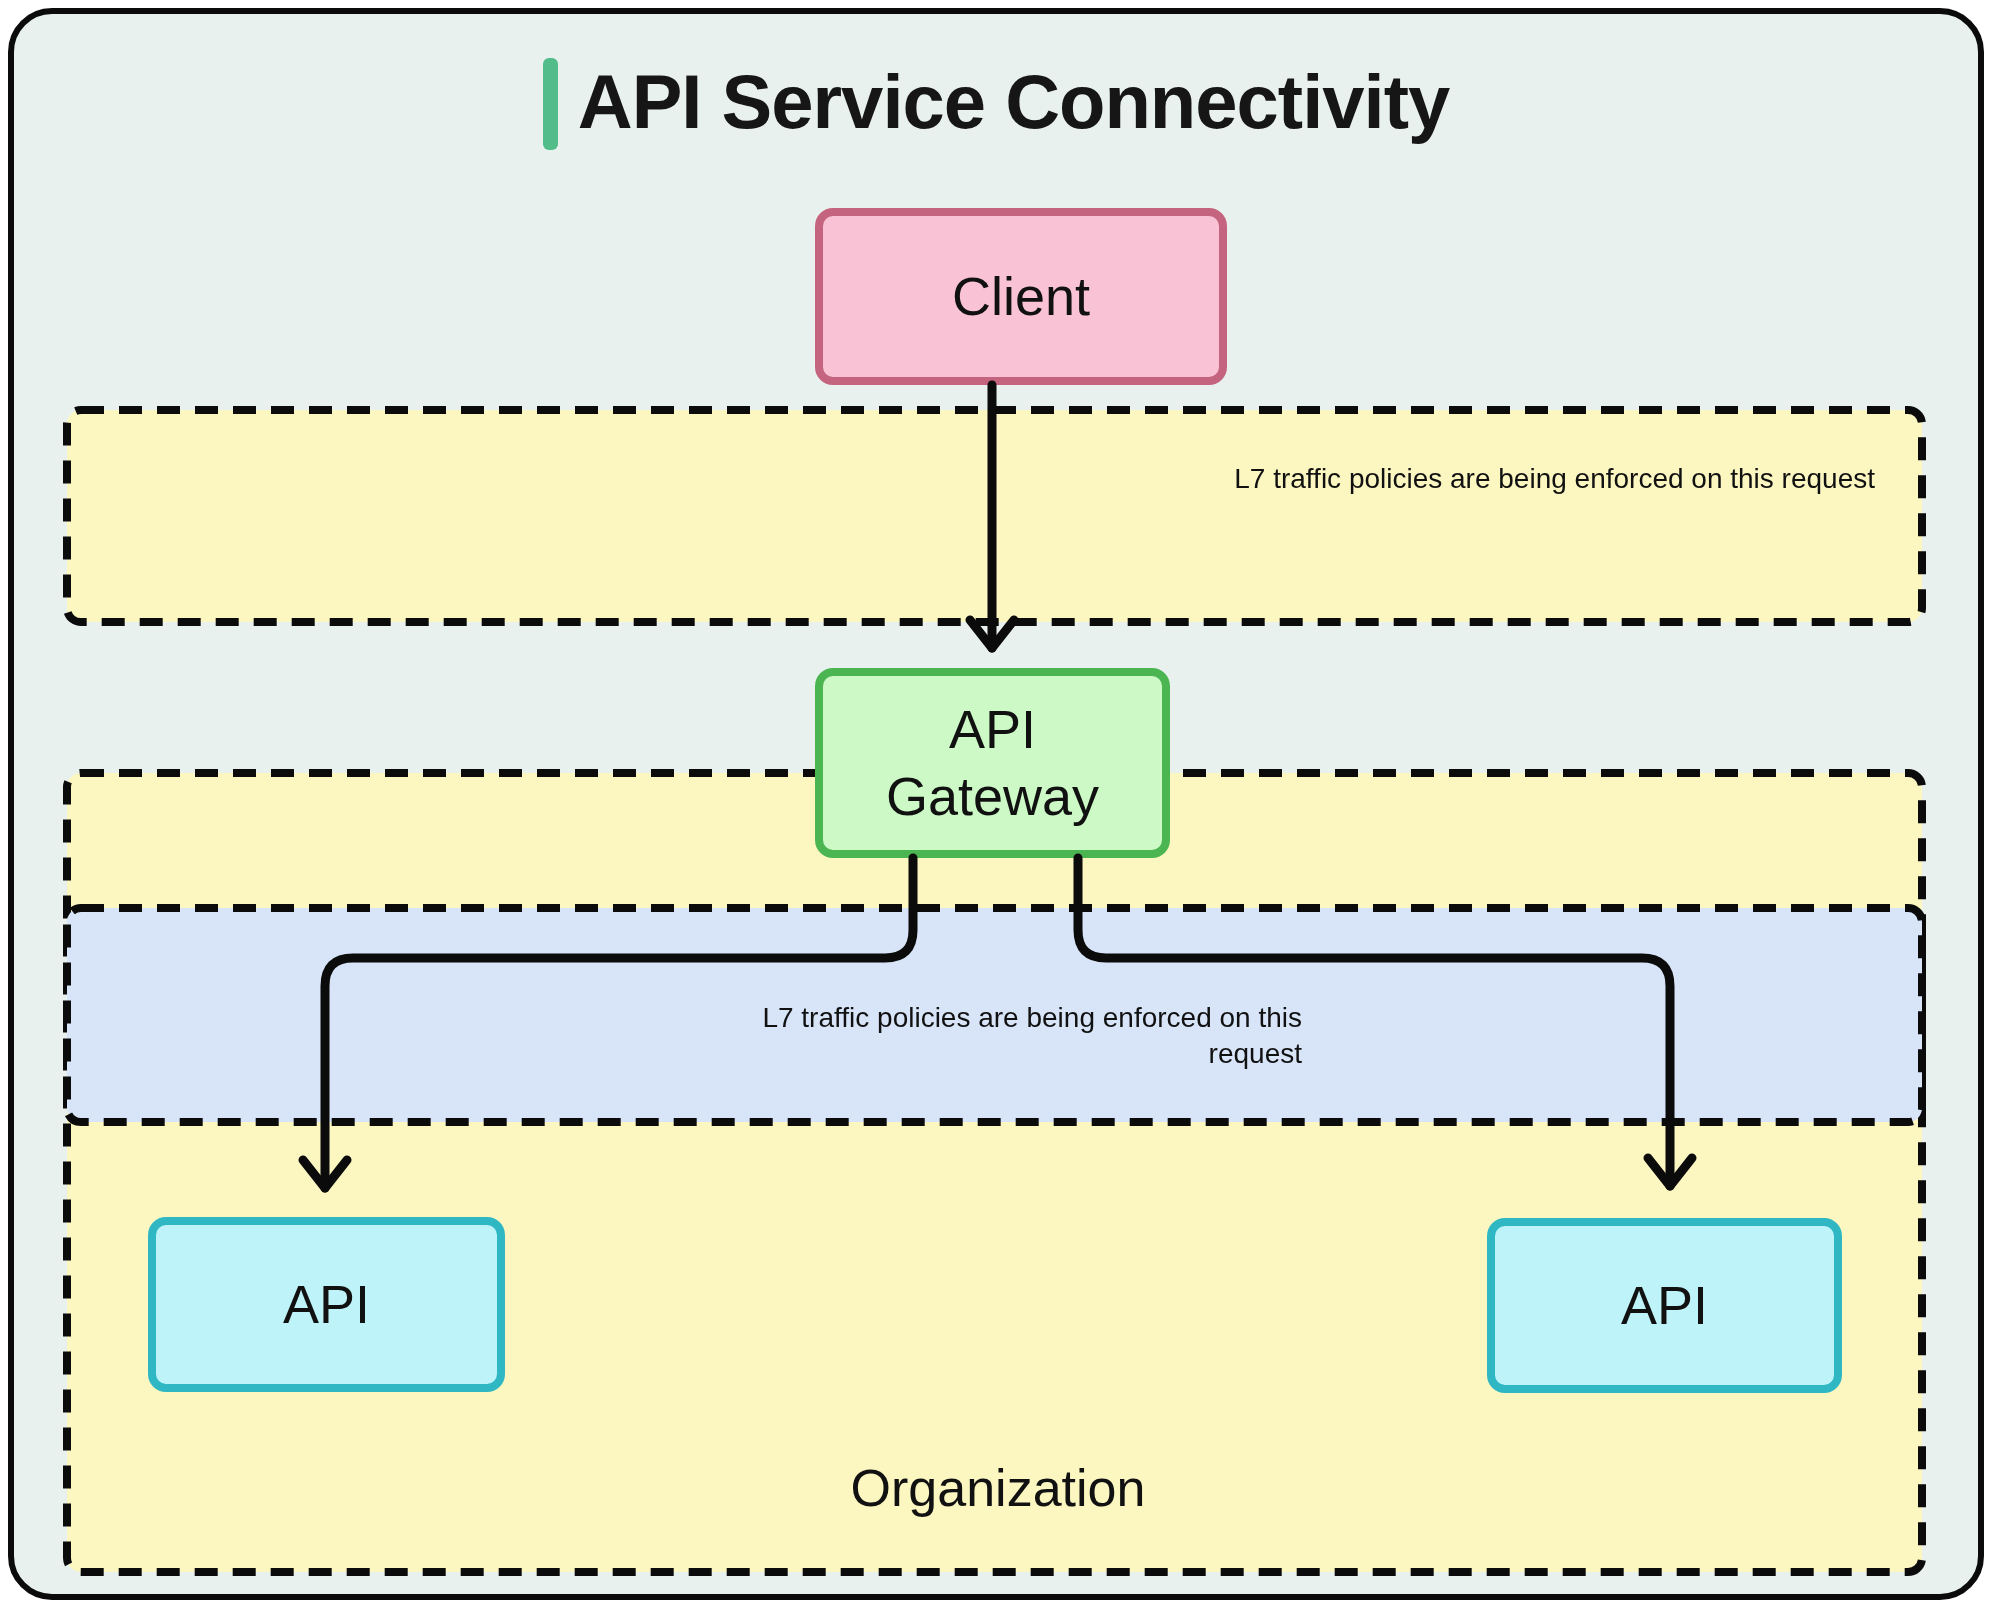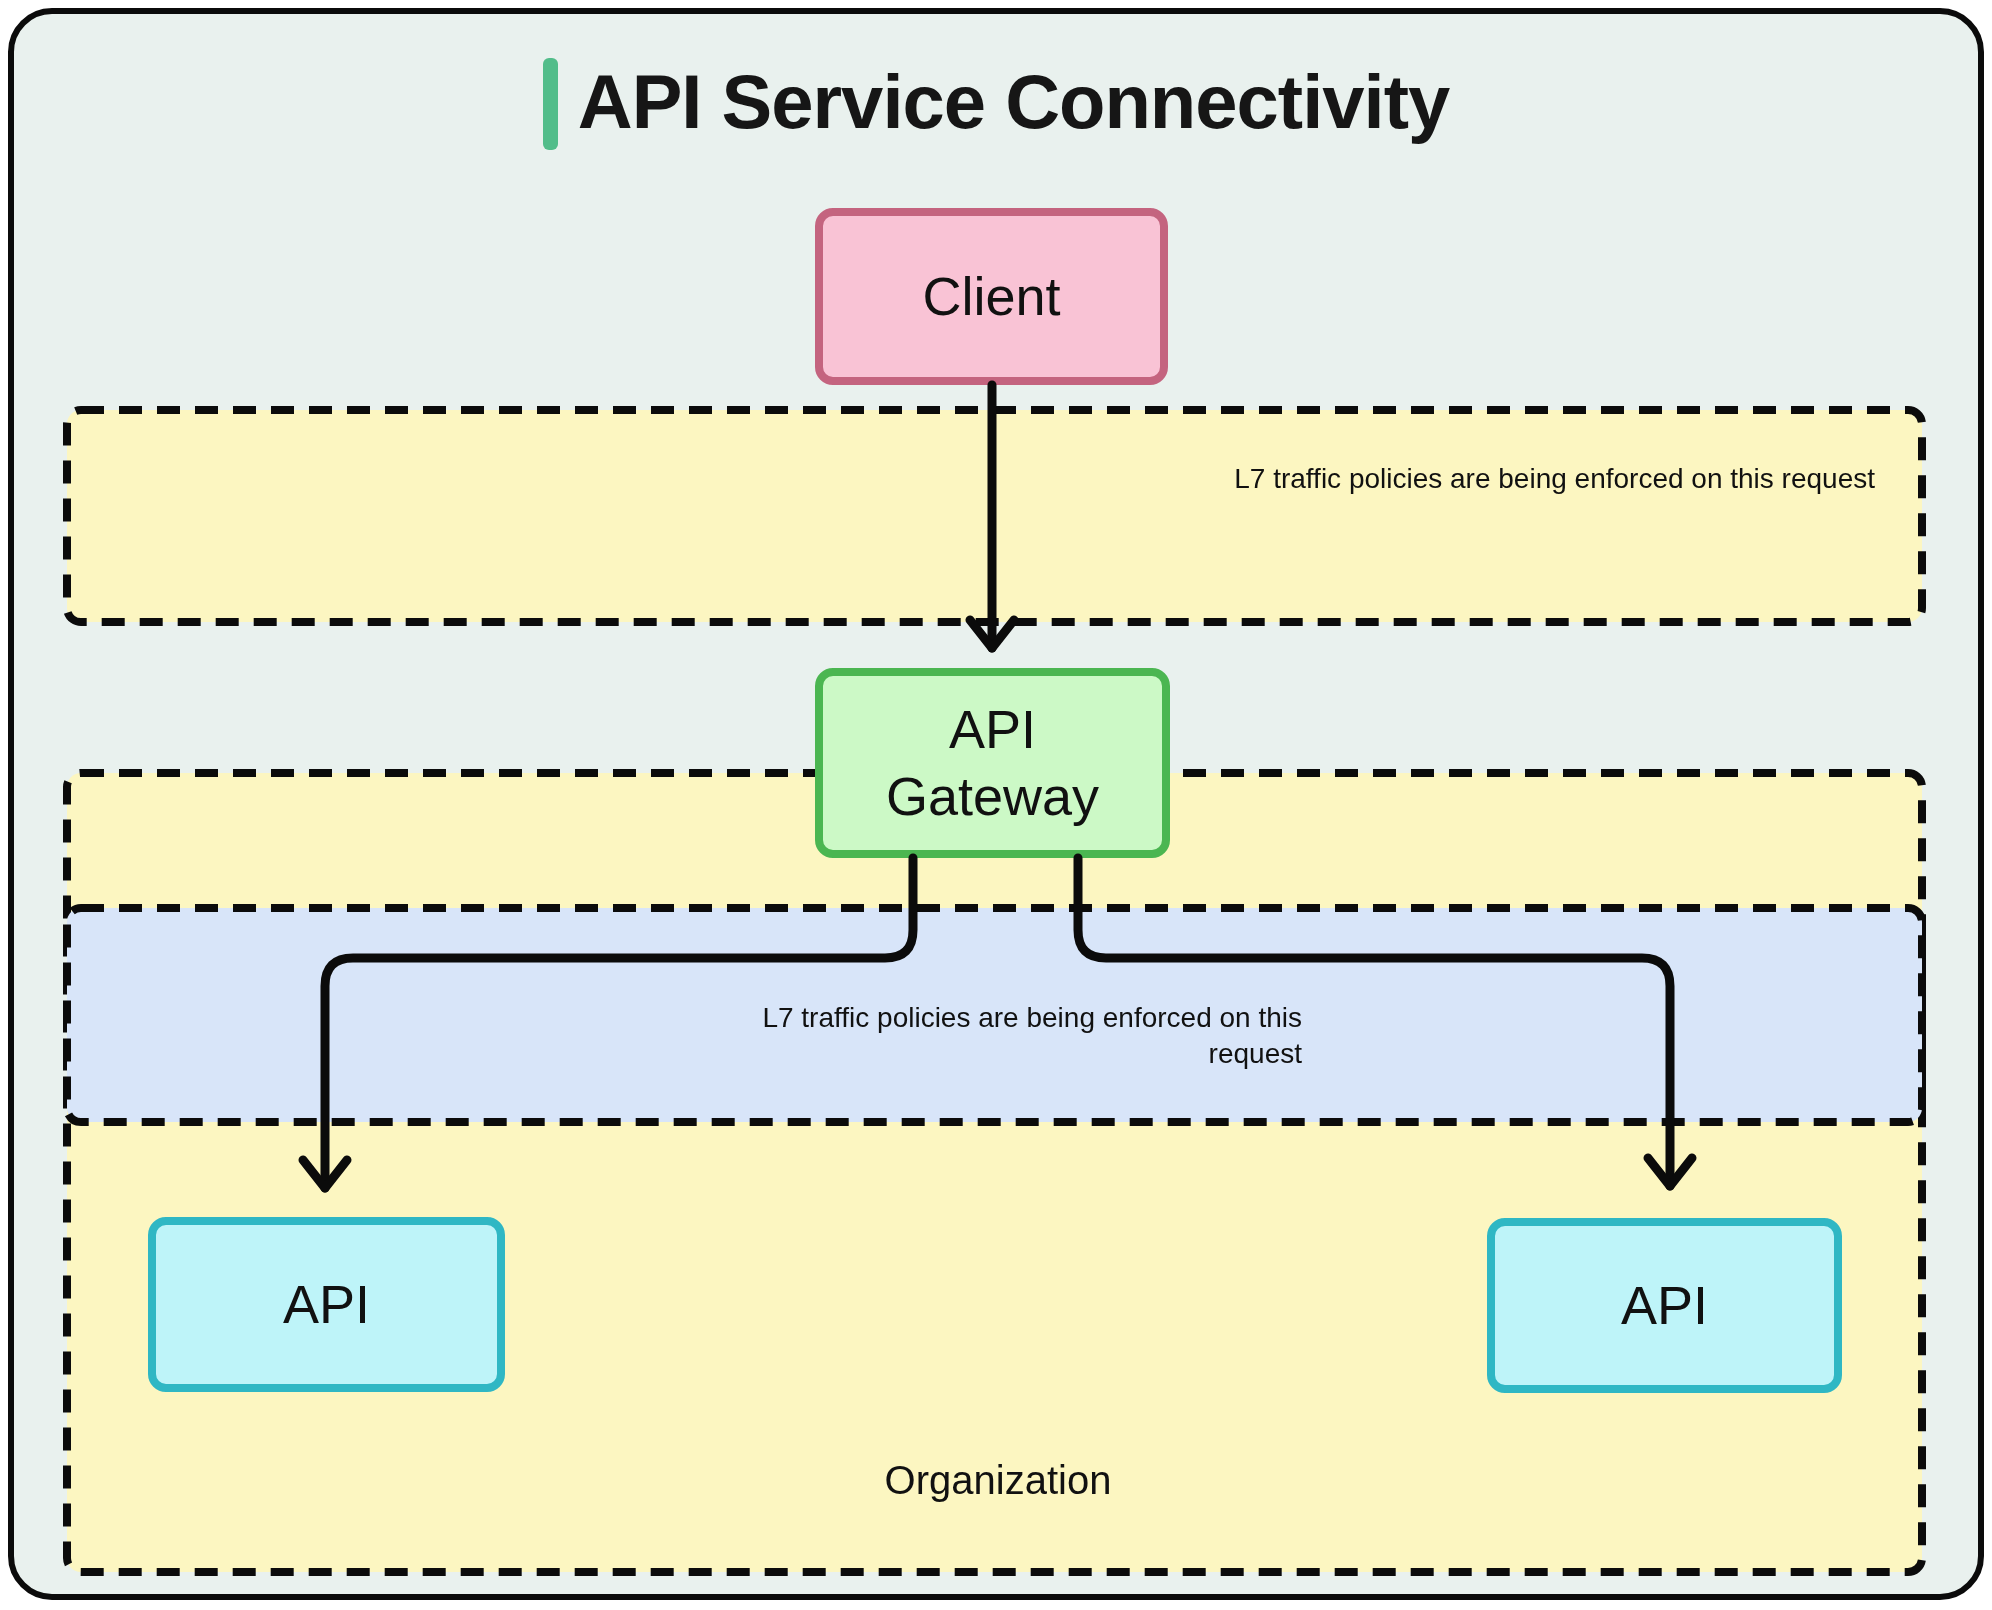--- a/index.html
+++ b/index.html
@@ -68,21 +68,21 @@
     display: flex;
     align-items: center;
     justify-content: center;
     text-align: center;
     border-radius: 18px;
     font-size: 54px;
     line-height: 1.25;
     white-space: pre-line;
   }
   .node-client {
-    left: 815px; top: 208px; width: 353px; height: 177px;
+    left: 815px; top: 208px; width: 412px; height: 177px;
     background: var(--pink_fill, #f9c3d5);
     border: 8px solid var(--pink_border, #c4647f);
   }
   .node-gateway {
     left: 815px; top: 668px; width: 355px; height: 190px;
     background: var(--green_fill, #ccf9c6);
     border: 8px solid var(--green_border, #4bb651);
   }
   .node-api-left {
     left: 148px; top: 1217px; width: 357px; height: 175px;
@@ -99,21 +99,21 @@
     text-align: right;
     font-size: 28px;
     line-height: 1.3;
   }
   .note-1 { left: 1075px; top: 461px; width: 800px; }
   .note-2 { left: 702px;  top: 1000px; width: 600px; }
   .org-label {
     position: absolute;
     left: 798px; top: 1458px; width: 400px;
     text-align: center;
-    font-size: 40px;
+    font-size: 52px;
   }
 </style>
 </head>
 <body>
 
 <div class="page">
 
   <div class="canvas-bg"></div>
 
   <svg class="layer" viewBox="0 0 1992 1610">

